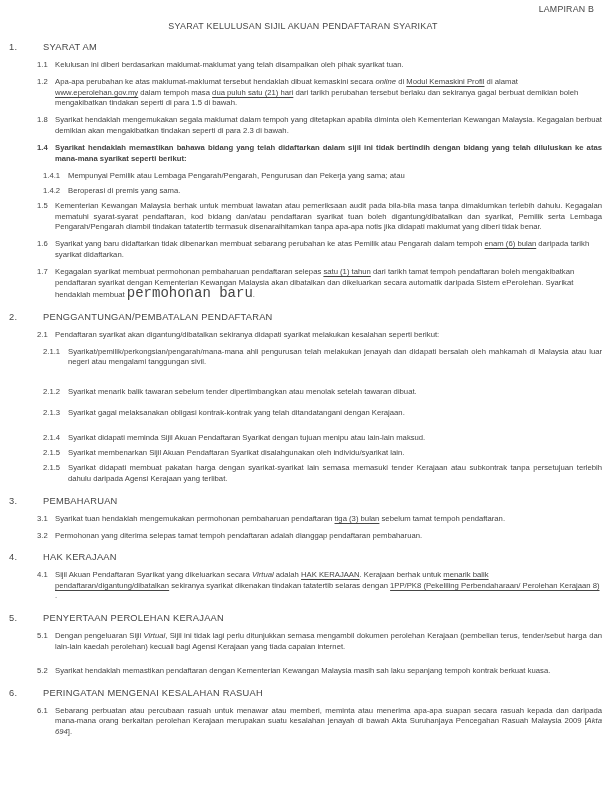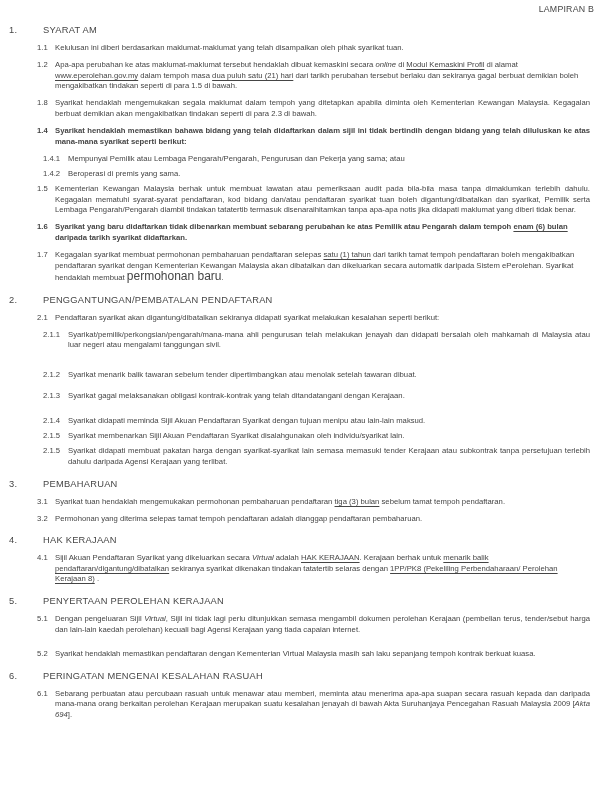--- a/index.html
+++ b/index.html
@@ -8,31 +8,32 @@
   .corner{text-align:right;padding:4px 12px 0 16px;font-size:8.8px;letter-spacing:.2px;}
   .title{text-align:center;margin-top:7px;font-size:8.9px;letter-spacing:.25px;}
   .sec-head{display:flex;align-items:baseline;font-size:9.3px;line-height:11px;margin:11px 0 7px 0;letter-spacing:.25px;}
   .sec-num{width:13px;margin-left:9px;flex-shrink:0;}
   .sec-title{flex:1;margin-left:21px;}
   .item{display:flex;font-size:7.7px;line-height:10.6px;}
   .item.l1{margin-left:37px;margin-bottom:6.5px;}
   .item.l1 .num{width:18px;flex-shrink:0;}
   .item.l2{margin-left:43px;margin-bottom:4.5px;}
   .item.l2 .num{width:25px;flex-shrink:0;}
-  .item .txt{flex:1;padding-right:16px;}
+  .item .txt{flex:1;padding-right:4px;}
   .just .txt{text-align:justify;}
   .u{text-decoration:underline;text-underline-offset:1.5px;}
   .i{font-style:italic;}
-  .alt{font-family:Liberation Sans, sans-serif;font-size:12px;}
+  .alt{font-family:Liberation Mono, monospace;font-size:14px;}
 </style>
 </head>
 <body>
 
 <div class="page">
   <div class="corner">LAMPIRAN B</div>
+  <div class="title">SYARAT KELULUSAN SIJIL AKUAN PENDAFTARAN SYARIKAT</div>
   <div>
       <div class="sec-head">
         <span class="sec-num">1.</span>
         <span class="sec-title">SYARAT AM</span>
       </div>
       <div class="item l1">
         <span class="num">1.1</span>
         <div class="txt">Kelulusan ini diberi berdasarkan maklumat-maklumat yang telah disampaikan oleh pihak syarikat tuan.</div>
       </div>
       <div class="item l1">
@@ -52,21 +53,21 @@
         <div class="txt">Mempunyai Pemilik atau Lembaga Pengarah/Pengarah, Pengurusan dan Pekerja yang sama; atau</div>
       </div>
       <div class="item l2">
         <span class="num">1.4.2</span>
         <div class="txt">Beroperasi di premis yang sama.</div>
       </div>
       <div class="item l1 just" style="margin-top: 2px;">
         <span class="num">1.5</span>
         <div class="txt">Kementerian Kewangan Malaysia berhak untuk membuat lawatan atau pemeriksaan audit pada bila-bila masa tanpa dimaklumkan terlebih dahulu. Kegagalan mematuhi syarat-syarat pendaftaran, kod bidang dan/atau pendaftaran syarikat tuan boleh digantung/dibatalkan dan syarikat, Pemilik serta Lembaga Pengarah/Pengarah diambil tindakan tatatertib termasuk disenaraihitamkan tanpa apa-apa notis jika didapati maklumat yang diberi tidak benar.</div>
       </div>
-      <div class="item l1" style="margin-top: 6px; font-weight: bold;">
+      <div class="item l1" style="margin-top: 6px;">
         <span class="num">1.6</span>
         <div class="txt">Syarikat yang baru didaftarkan tidak dibenarkan membuat sebarang perubahan ke atas Pemilik atau Pengarah dalam tempoh <span class="u">enam (6) bulan</span> daripada tarikh syarikat didaftarkan.</div>
       </div>
       <div class="item l1" style="margin-top: 3px;">
         <span class="num">1.7</span>
         <div class="txt">Kegagalan syarikat membuat permohonan pembaharuan pendaftaran selepas <span class="u">satu (1) tahun</span> dari tarikh tamat tempoh pendaftaran boleh mengakibatkan pendaftaran syarikat dengan Kementerian Kewangan Malaysia akan dibatalkan dan dikeluarkan secara automatik daripada Sistem ePerolehan. Syarikat hendaklah membuat <span class="alt">permohonan baru</span>.</div>
       </div>
       <div class="sec-head">
         <span class="sec-num">2.</span>
         <span class="sec-title">PENGGANTUNGAN/PEMBATALAN PENDAFTARAN</span>
@@ -122,21 +123,21 @@
       <div class="sec-head">
         <span class="sec-num">5.</span>
         <span class="sec-title">PENYERTAAN PEROLEHAN KERAJAAN</span>
       </div>
       <div class="item l1 just">
         <span class="num">5.1</span>
         <div class="txt">Dengan pengeluaran Sijil <span class="i">Virtual</span>, Sijil ini tidak lagi perlu ditunjukkan semasa mengambil dokumen perolehan Kerajaan (pembelian terus, tender/sebut harga dan lain-lain kaedah perolehan) kecuali bagi Agensi Kerajaan yang tiada capaian internet.</div>
       </div>
       <div class="item l1 just" style="margin-top: 14px;">
         <span class="num">5.2</span>
-        <div class="txt">Syarikat hendaklah memastikan pendaftaran dengan Kementerian Virtual Malaysia masih sah laku sepanjang tempoh kontrak berkuat kuasa.</div>
+        <div class="txt">Syarikat hendaklah memastikan pendaftaran dengan Kementerian Kewangan Malaysia masih sah laku sepanjang tempoh kontrak berkuat kuasa.</div>
       </div>
       <div class="sec-head">
         <span class="sec-num">6.</span>
         <span class="sec-title">PERINGATAN MENGENAI KESALAHAN RASUAH</span>
       </div>
       <div class="item l1 just">
         <span class="num">6.1</span>
         <div class="txt">Sebarang perbuatan atau percubaan rasuah untuk menawar atau memberi, meminta atau menerima apa-apa suapan secara rasuah kepada dan daripada mana-mana orang berkaitan perolehan Kerajaan merupakan suatu kesalahan jenayah di bawah Akta Suruhanjaya Pencegahan Rasuah Malaysia 2009 [<span class="i">Akta 694</span>].</div>
       </div>
     </div>

